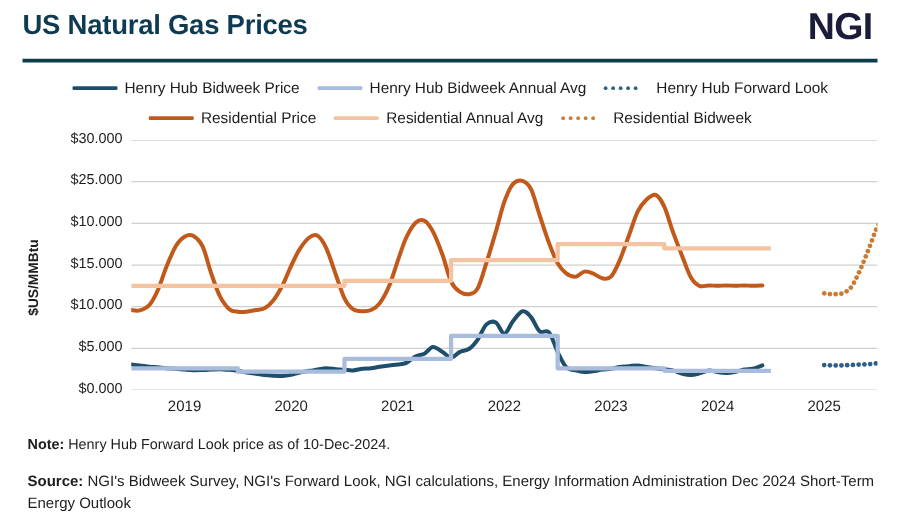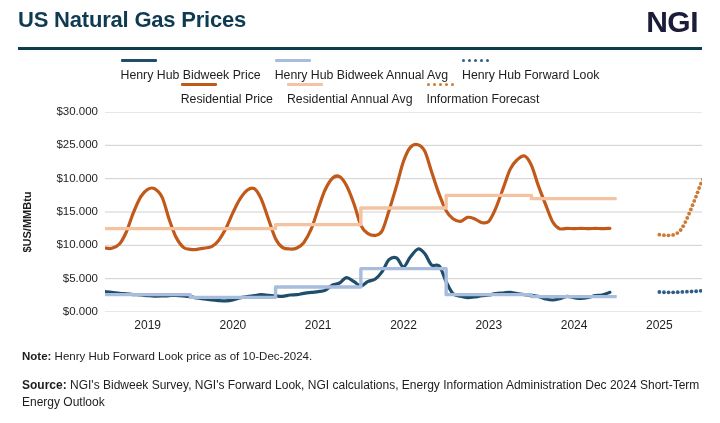--- a/index.html
+++ b/index.html
@@ -26,21 +26,21 @@
     position:absolute;left:18px;top:47px;width:684px;height:3px;
     background:#0d3d4d;
   }
 
   
   .legend{position:absolute;left:0;top:58px;width:720px;height:52px;}
   .legend-row{
     display:flex;justify-content:center;align-items:center;
     height:24px;gap:14px;
   }
-  .legend-item{display:flex;align-items:flex-start;gap:6px;flex-direction:column;}
+  .legend-item{display:flex;align-items:center;gap:6px;}
   .legend-label{font-size:12.3px;color:#1d1d1b;white-space:nowrap;}
   .swatch{width:36px;height:3px;display:inline-block;border-radius:1px;}
   .swatch.dotted{
     height:4px;background:none !important;
     display:flex;align-items:center;gap:3px;
   }
   .dot{width:3px;height:3px;border-radius:50%;display:inline-block;}
 
   
   .plot-area{position:absolute;left:0;top:112px;width:720px;height:228px;}
@@ -110,21 +110,21 @@
           <span class="legend-label">Residential Annual Avg</span>
         </div>
         <div class="legend-item">
           <span class="swatch dotted">
             <i class="dot" style="background: rgb(204, 122, 51);"></i>
             <i class="dot" style="background: rgb(204, 122, 51);"></i>
             <i class="dot" style="background: rgb(204, 122, 51);"></i>
             <i class="dot" style="background: rgb(204, 122, 51);"></i>
             <i class="dot" style="background: rgb(204, 122, 51);"></i>
           </span>
-          <span class="legend-label">Information Forecast</span>
+          <span class="legend-label">Residential Bidweek</span>
         </div>
       </div>
   </div>
 
   <div class="plot-area">
     <div class="ylabel">$US/MMBtu</div>
     <div class="yticks" id="yticks">
         <div class="ytick" style="top: 200px;">$0.000</div>
         <div class="ytick" style="top: 166.667px;">$5.000</div>
         <div class="ytick" style="top: 133.333px;">$10.000</div>

